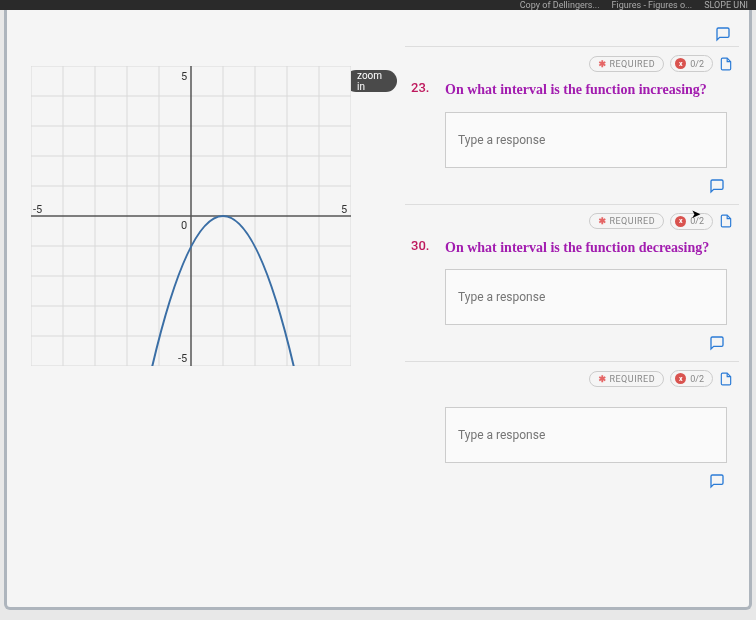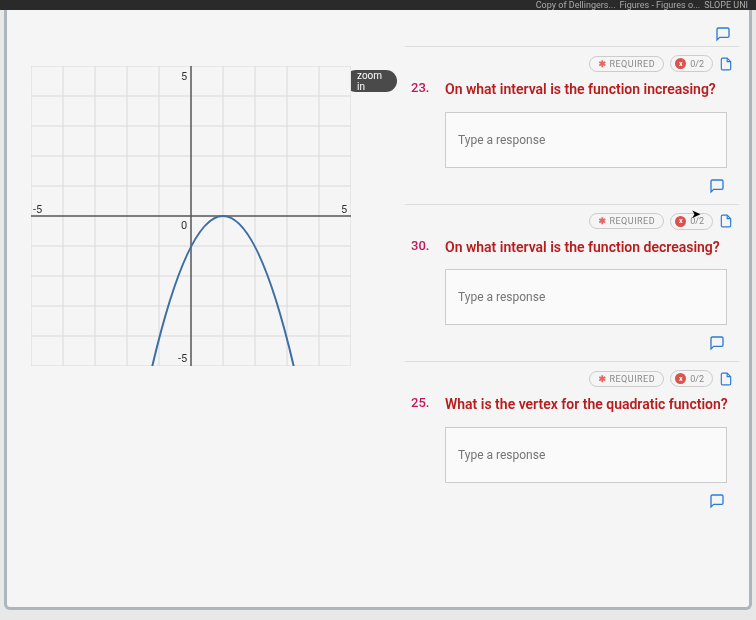--- a/index.html
+++ b/index.html
@@ -10,21 +10,21 @@
       height: 620px;
       overflow: hidden;
       position: relative;
     }
     .top-bar {
       height: 10px;
       background: #2a2a2a;
       display: flex;
       align-items: center;
       padding: 0 8px;
-      gap: 4px;
+      gap: 12px;
       color: #aaa;
       font-size: 9px;
       overflow: hidden;
       justify-content: flex-end;
     }
     .top-bar span { white-space: nowrap; }
     .viewport {
       background: #f5f5f5;
       height: 600px;
       padding: 16px 10px 10px 10px;
@@ -118,24 +118,25 @@
       gap: 10px;
     }
     .q-num {
       font-size: 13px;
       color: #be185d;
       font-weight: 500;
       min-width: 24px;
     }
     .q-text {
       font-size: 14px;
-      color: #b91c1c;
+      color: #a21caf;
       font-weight: 600;
       line-height: 1.4;
       flex: 1;
+      font-family: Liberation Serif, serif;
     }
     .resp-input {
       margin-top: 12px;
       margin-left: 34px;
       border: 1px solid #ccc;
       background: #fafafa;
       padding: 20px 12px;
       font-size: 12px;
       color: #999;
       width: calc(100% - 40px);
@@ -316,24 +317,20 @@
           </span>
         <span class="score-badge">
             <span class="score-dot">x</span>
             <span>0/2</span>
           </span>
         <svg class="note-icon" viewBox="0 0 24 24" fill="none" stroke="currentColor" stroke-width="2">
             <path d="M14 2H6a2 2 0 0 0-2 2v16a2 2 0 0 0 2 2h12a2 2 0 0 0 2-2V8z"></path>
             <polyline points="14 2 14 8 20 8"></polyline>
           </svg>
       </div>
-      <div class="q-body">
-        <span class="q-num">25.</span>
-        <span class="q-text">What is the vertex for the quadratic function?</span>
-      </div>
       <input type="text" class="resp-input" placeholder="Type a response" style="">
       <div class="q-footer">
         <svg class="comment-icon" viewBox="0 0 24 24" fill="none" stroke="currentColor" stroke-width="2">
             <path d="M21 15a2 2 0 0 1-2 2H7l-4 4V5a2 2 0 0 1 2-2h14a2 2 0 0 1 2 2z"></path>
           </svg>
       </div>
     </div>
 
   </div>
 </div>

